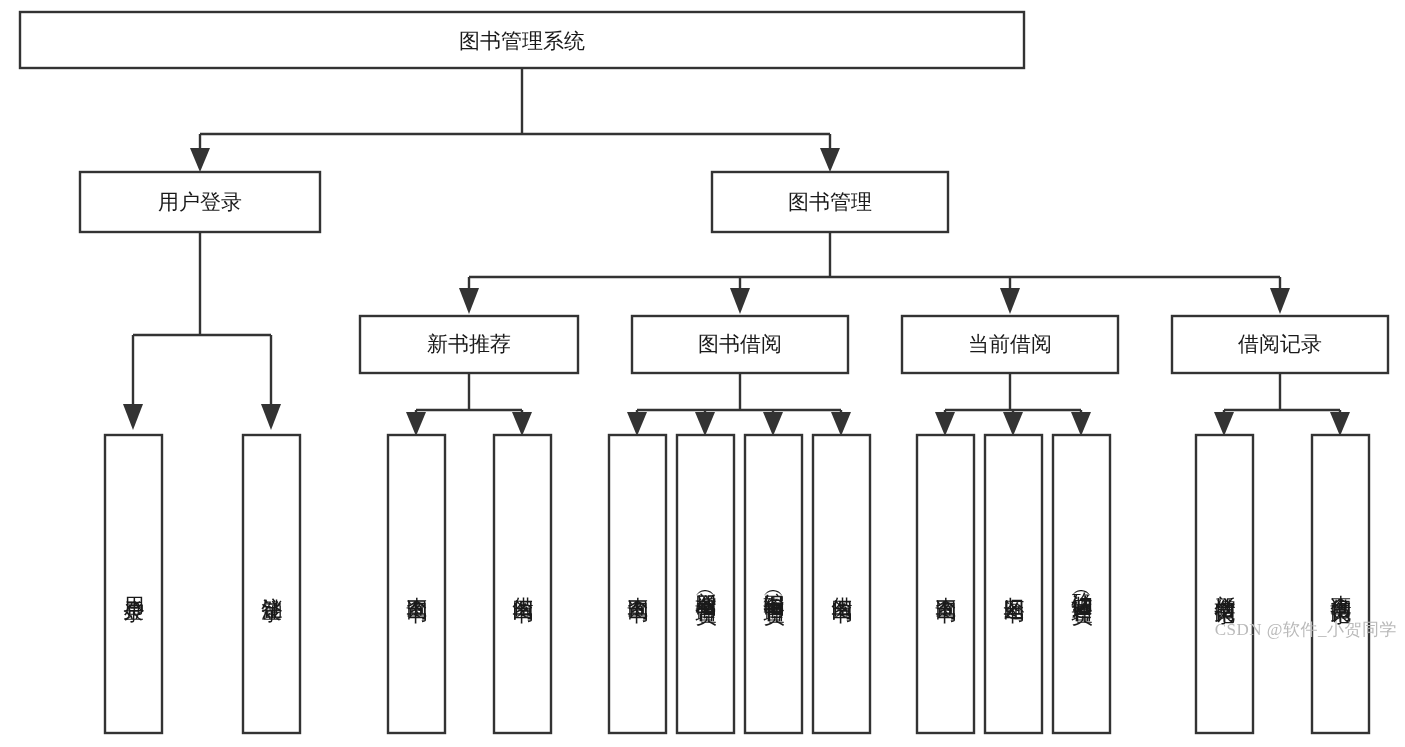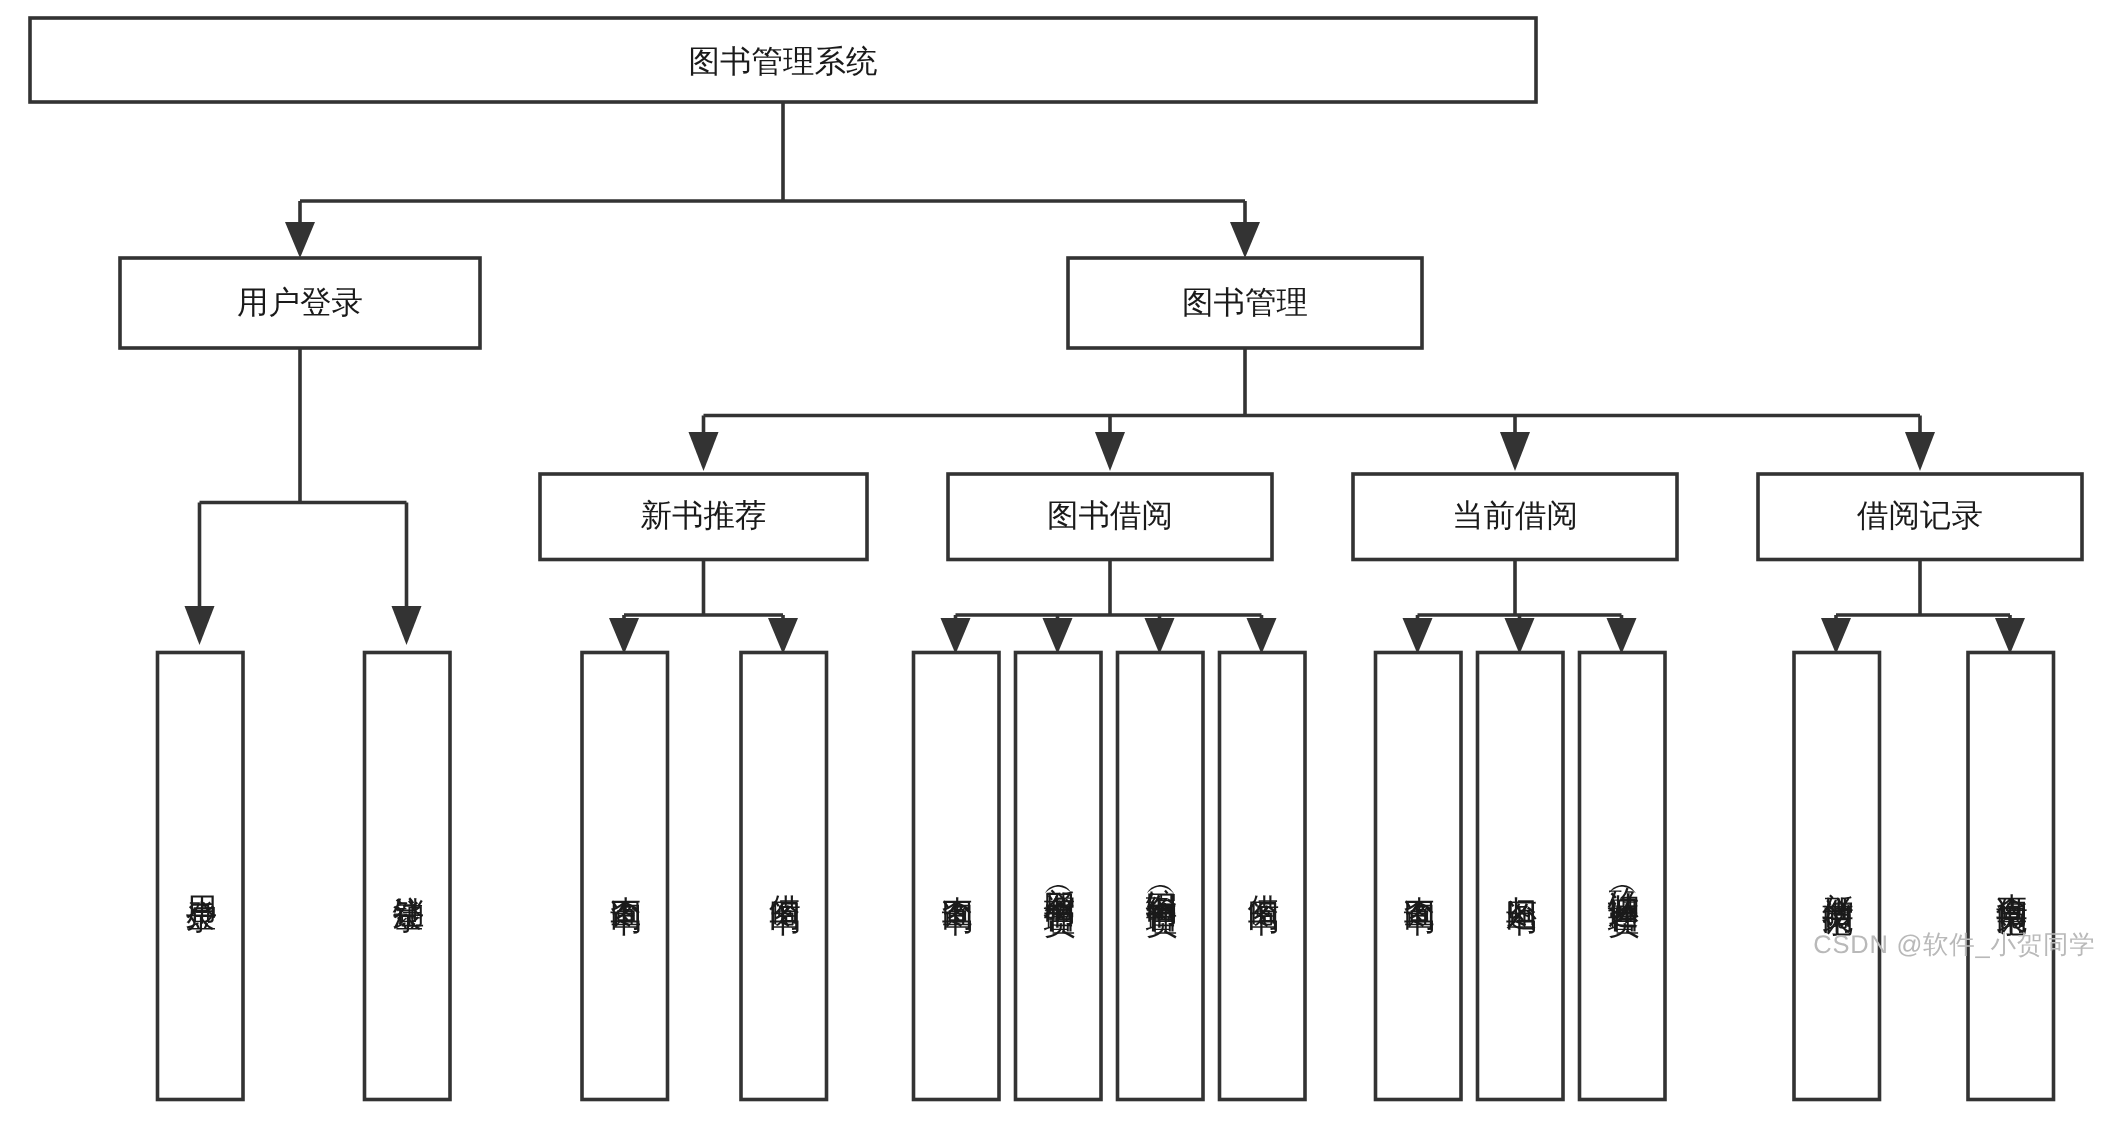--- a/index.html
+++ b/index.html
@@ -53,21 +53,21 @@
   .label-v {
     font-size: 21px;
     writing-mode: vertical-rl;
     text-orientation: upright;
     letter-spacing: 2px;
   }
   .watermark {
     position: absolute;
     right: 8px;
     bottom: 6px;
-    font-family: Liberation Sans, sans-serif;
+    font-family: Liberation Serif, serif;
     font-size: 17px;
     color: #b9b9b9;
     white-space: nowrap;
     letter-spacing: 0.5px;
   }
 </style>
 </head>
 <body>
 
 <div id="diagram-root">

